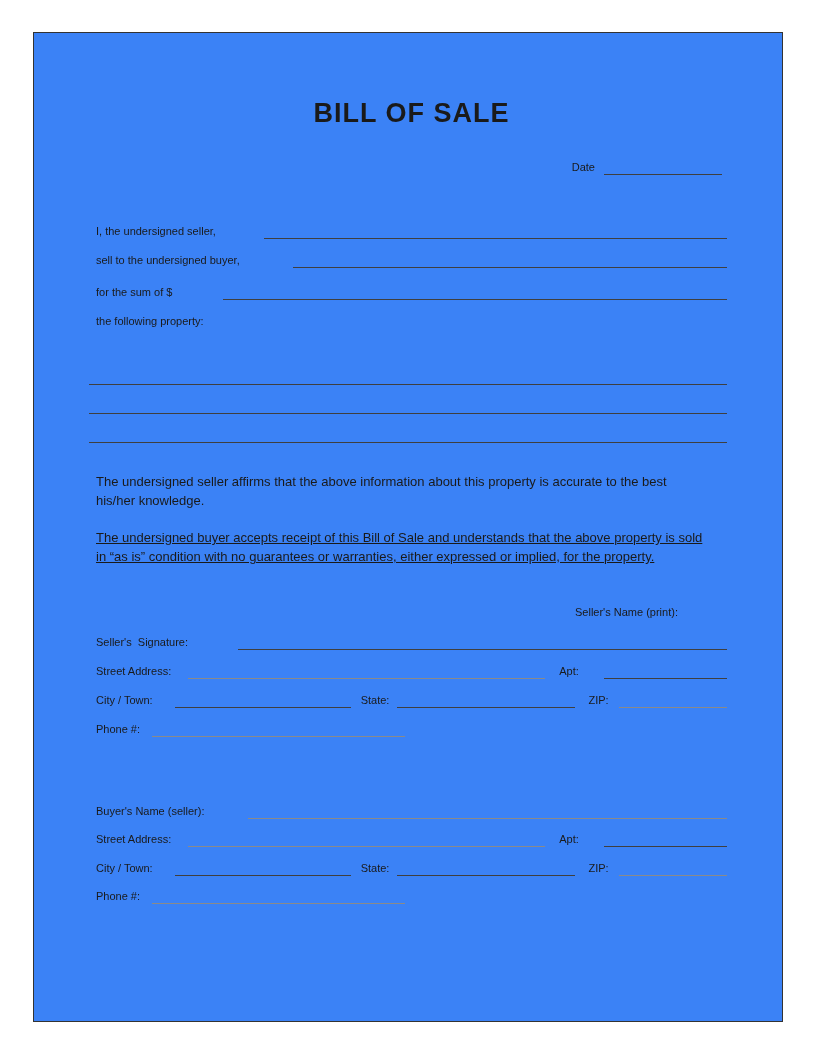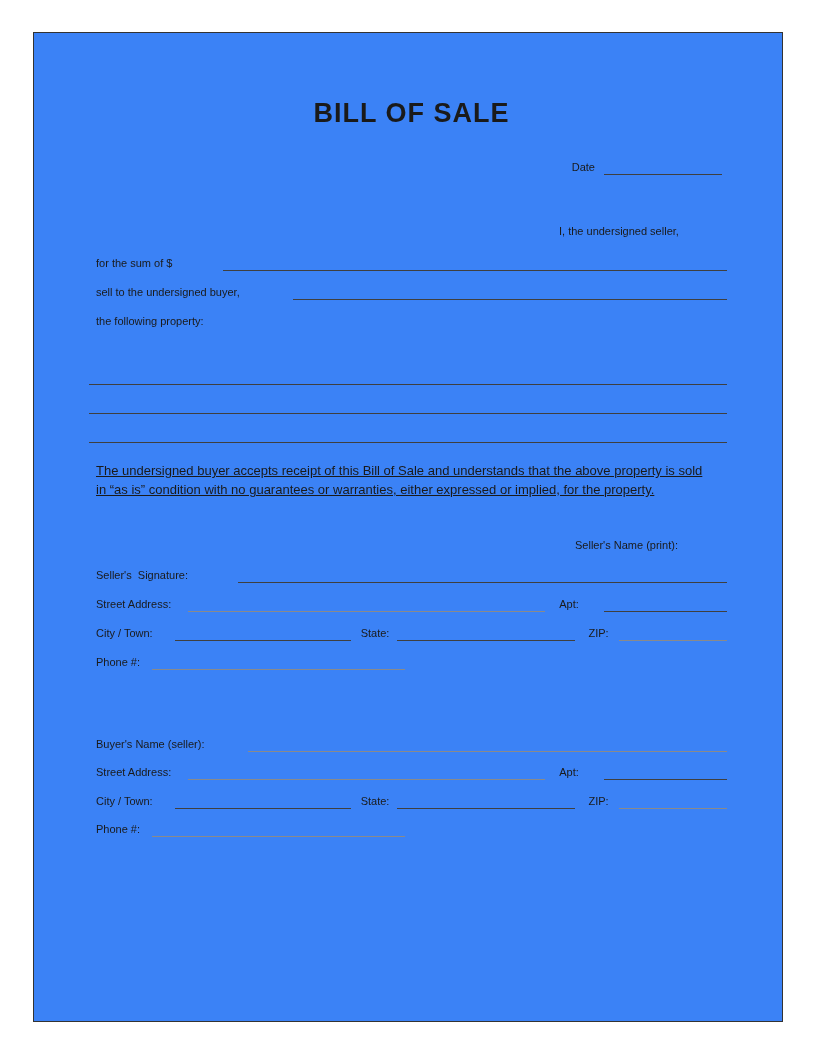--- a/index.html
+++ b/index.html
@@ -22,21 +22,21 @@
   h1.title{
     margin:64px 0 0;text-align:center;font-size:27px;line-height:32px;
     font-weight:bold;letter-spacing:1px;
   }
   .row{display:flex;align-items:flex-end;height:16px;}
   .lbl{font-size:11px;line-height:16px;white-space:pre;flex:none;}
   .blank{height:0;border-bottom:1px solid var(--line-dark);flex:none;}
   .blank.fill{flex:1;}
   .blank.gray{border-bottom-color:var(--line-gray);}
   .date-row{justify-content:flex-end;margin-top:30px;}
-  .intro-1{margin-top:48px;flex-direction:column;}
+  .intro-1{margin-top:48px;}
   .intro-2{margin-top:16px;}
   .intro-3{margin-top:13px;}
   .intro-4{margin-top:13px;}
   .hr{height:0;border-bottom:1px solid var(--line-dark);margin-left:-7px;}
   .hr.first{margin-top:55px;}
   .hr.mid{margin-top:28px;}
   .para{font-size:13px;line-height:19px;white-space:pre-line;margin:0;}
   .para-1{margin-top:29px;}
   .para-2{margin-top:18px;text-decoration:underline;}
   .party-row-1{margin-top:38px;flex-direction:column;}
@@ -61,38 +61,40 @@
     <div class="row date-row">
       <span class="lbl">Date</span>
       <span class="blank" style="width:118px;margin-left:9px;margin-right:5px;"></span>
     </div>
 
     <div class="row intro-1">
       <span class="lbl" style="width:168px;">I, the undersigned seller,</span>
       <span class="blank fill"></span>
     </div>
 
-    <div class="row intro-2">
-      <span class="lbl" style="width:127px;">for the sum of $</span>
+    <div class="row intro-3">
+      <span class="lbl" style="width:197px;">sell to the undersigned buyer,</span>
       <span class="blank fill"></span>
     </div>
 
-    <div class="row intro-3">
-      <span class="lbl" style="width:197px;">sell to the undersigned buyer,</span>
+    <div class="row intro-2">
+      <span class="lbl" style="width:127px;">for the sum of $</span>
       <span class="blank fill"></span>
     </div>
 
     <div class="row intro-4">
       <span class="lbl">the following property:</span>
     </div>
 
     <div class="hr first"></div>
     <div class="hr mid"></div>
     <div class="hr mid"></div>
 
+    <p class="para para-1">The undersigned seller affirms that the above information about this property is accurate to the best
+his/her knowledge.</p>
     <p class="para para-2">The undersigned buyer accepts receipt of this Bill of Sale and understands that the above property is sold
 in “as is” condition with no guarantees or warranties, either expressed or implied, for the property.</p>
 
     <section>
       <div class="row party-row-1">
         <span class="lbl" style="width:152px;">Seller's Name (print):</span>
         <span class="blank fill"></span>
       </div>
       <div class="row party-row-2">
         <span class="lbl" style="width:131px;">Seller's  Signature:</span>

